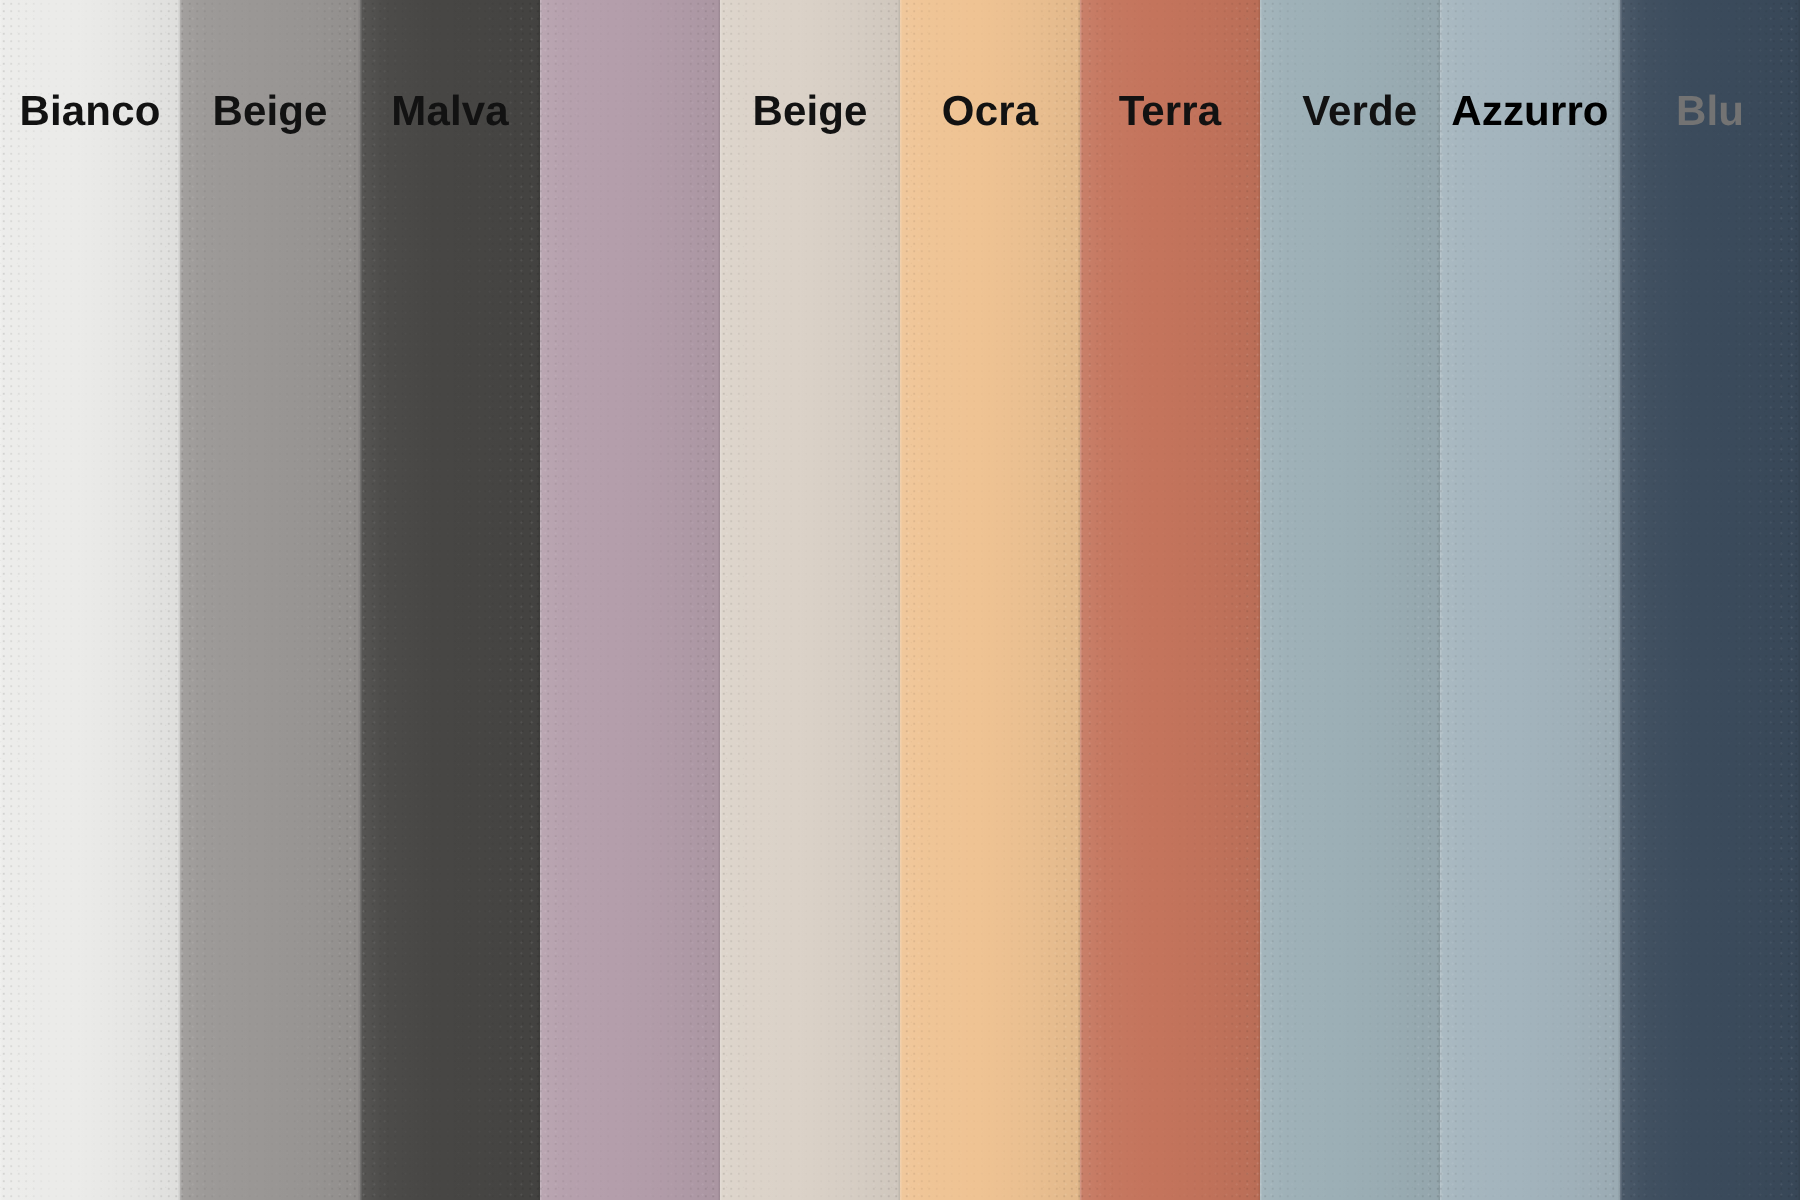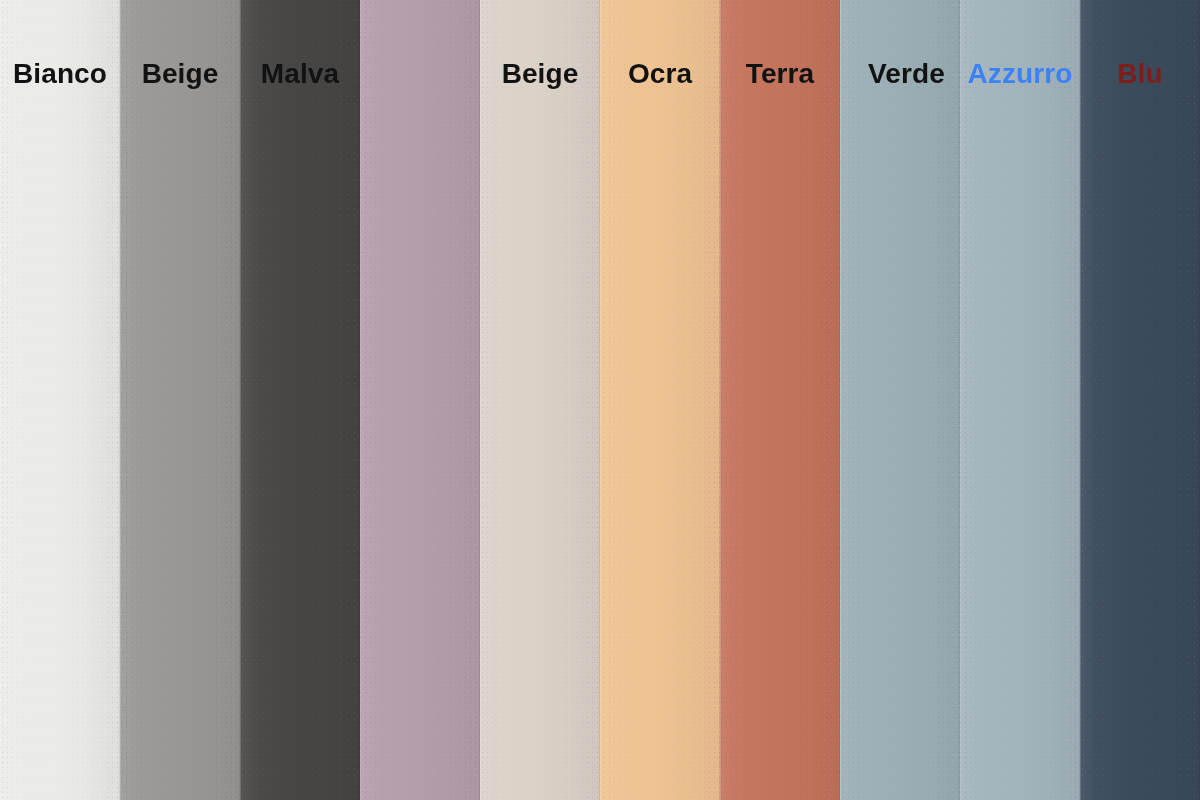--- a/index.html
+++ b/index.html
@@ -181,24 +181,24 @@
         <div class="swatch-edge left"></div>
         <div class="swatch-edge right"></div>
         <div class="swatch-label" style="color: rgb(18, 18, 18); padding-left: 13px;">Verde</div>
       </div>
       <div class="swatch">
         <div class="swatch-fill" style="background: rgb(163, 180, 189);"></div>
         <div class="swatch-shade"></div>
         <div class="swatch-grain" style="background-position: 18px 0px, 12px 2px, 33px 5px;"></div>
         <div class="swatch-edge left"></div>
         <div class="swatch-edge right"></div>
-        <div class="swatch-label" style="color: #3b82f6;">Azzurro</div>
+        <div class="swatch-label" style="color: #000000;">Azzurro</div>
       </div>
       <div class="swatch">
         <div class="swatch-fill" style="background: rgb(59, 75, 92);"></div>
         <div class="swatch-shade"></div>
         <div class="swatch-grain" style="background-position: 20px 0px, 13px 2px, 36px 5px;"></div>
         <div class="swatch-edge left"></div>
         <div class="swatch-edge right"></div>
-        <div class="swatch-label" style="color: #7f1d1d;">Blu</div>
+        <div class="swatch-label" style="color: #737373;">Blu</div>
       </div>
     </div>
 </div>
 
 </body></html>

